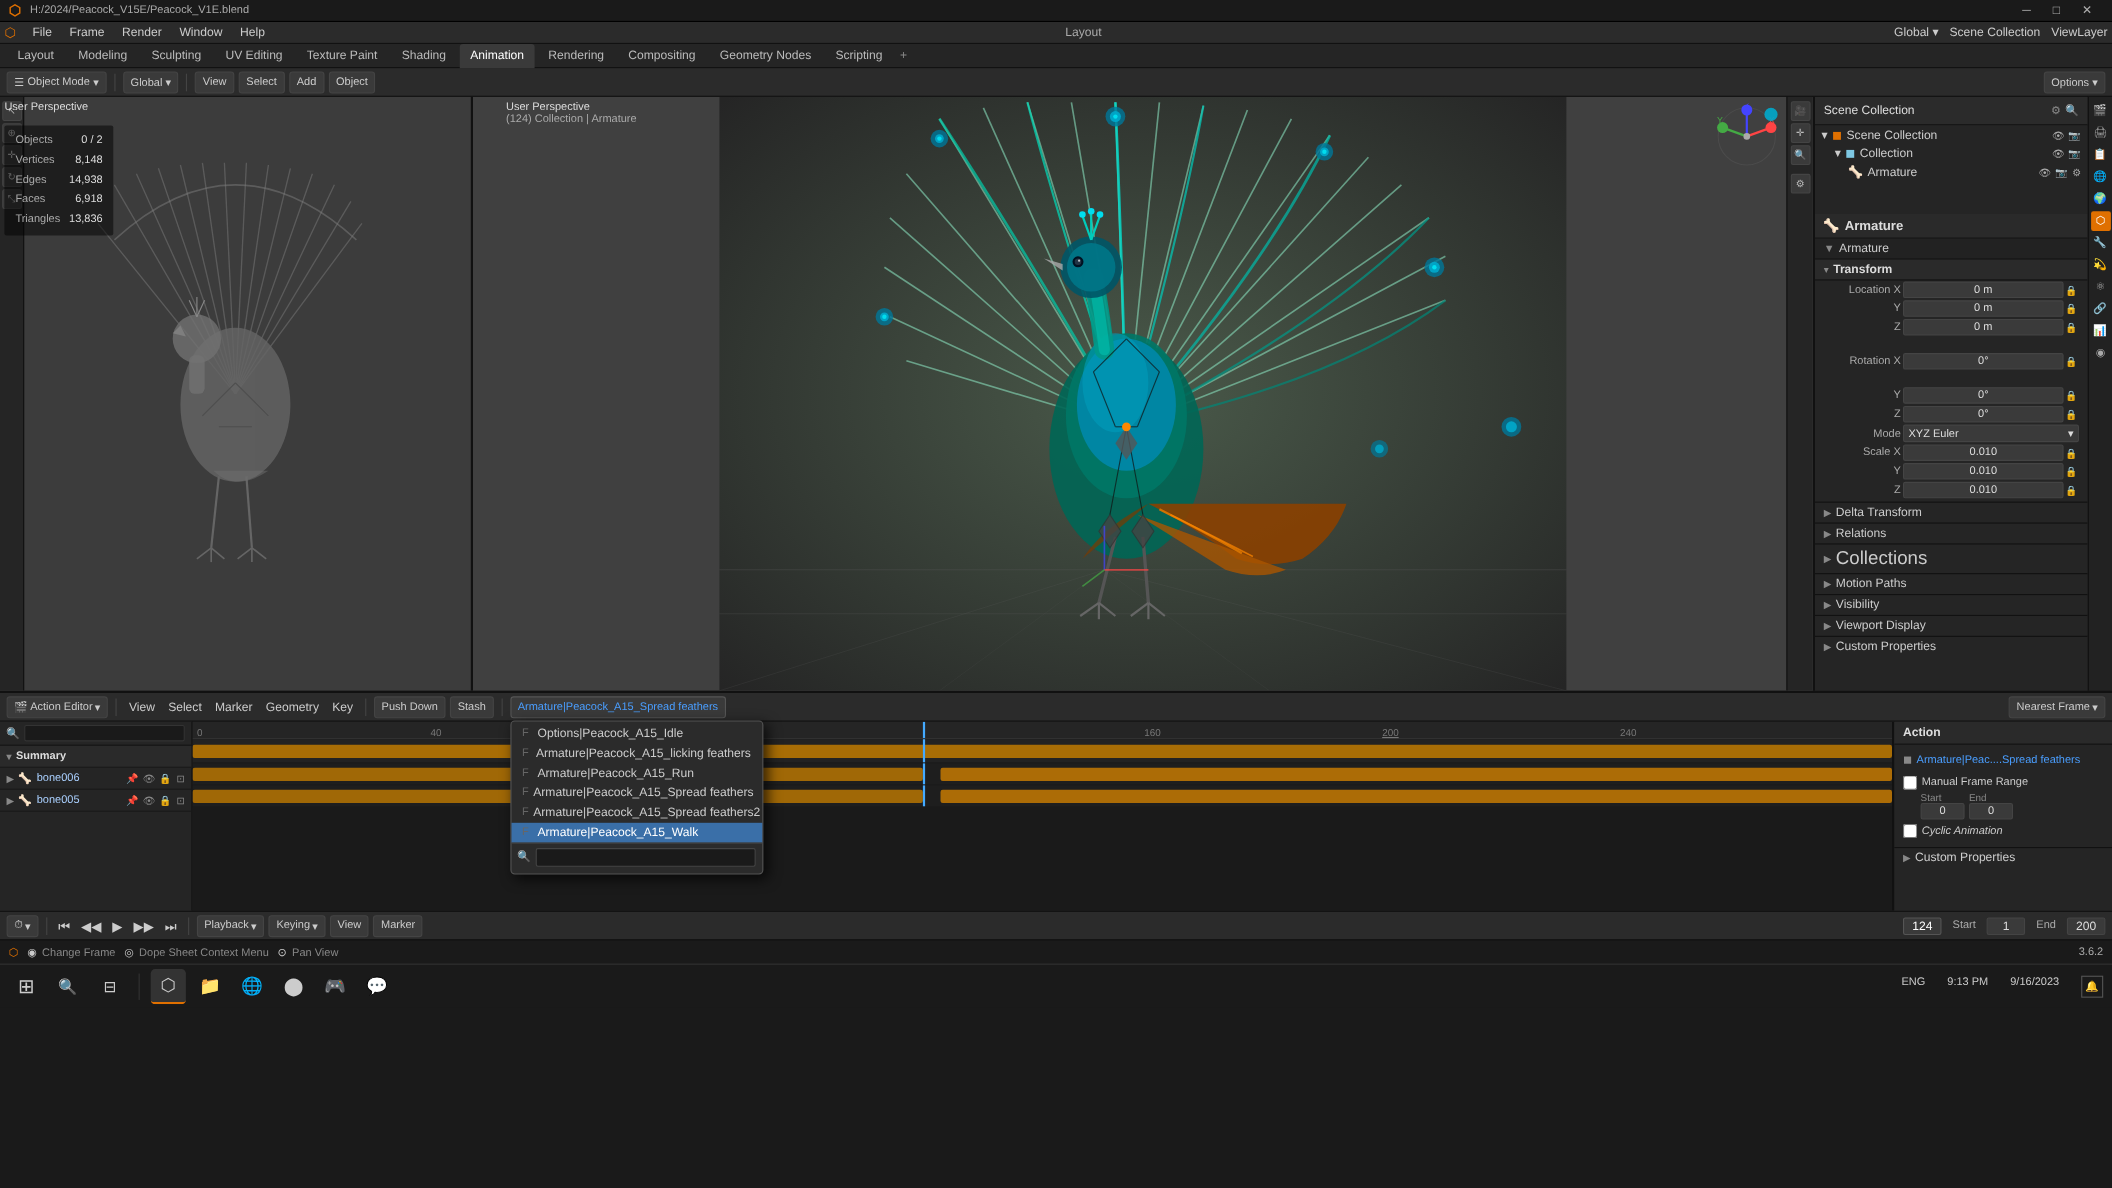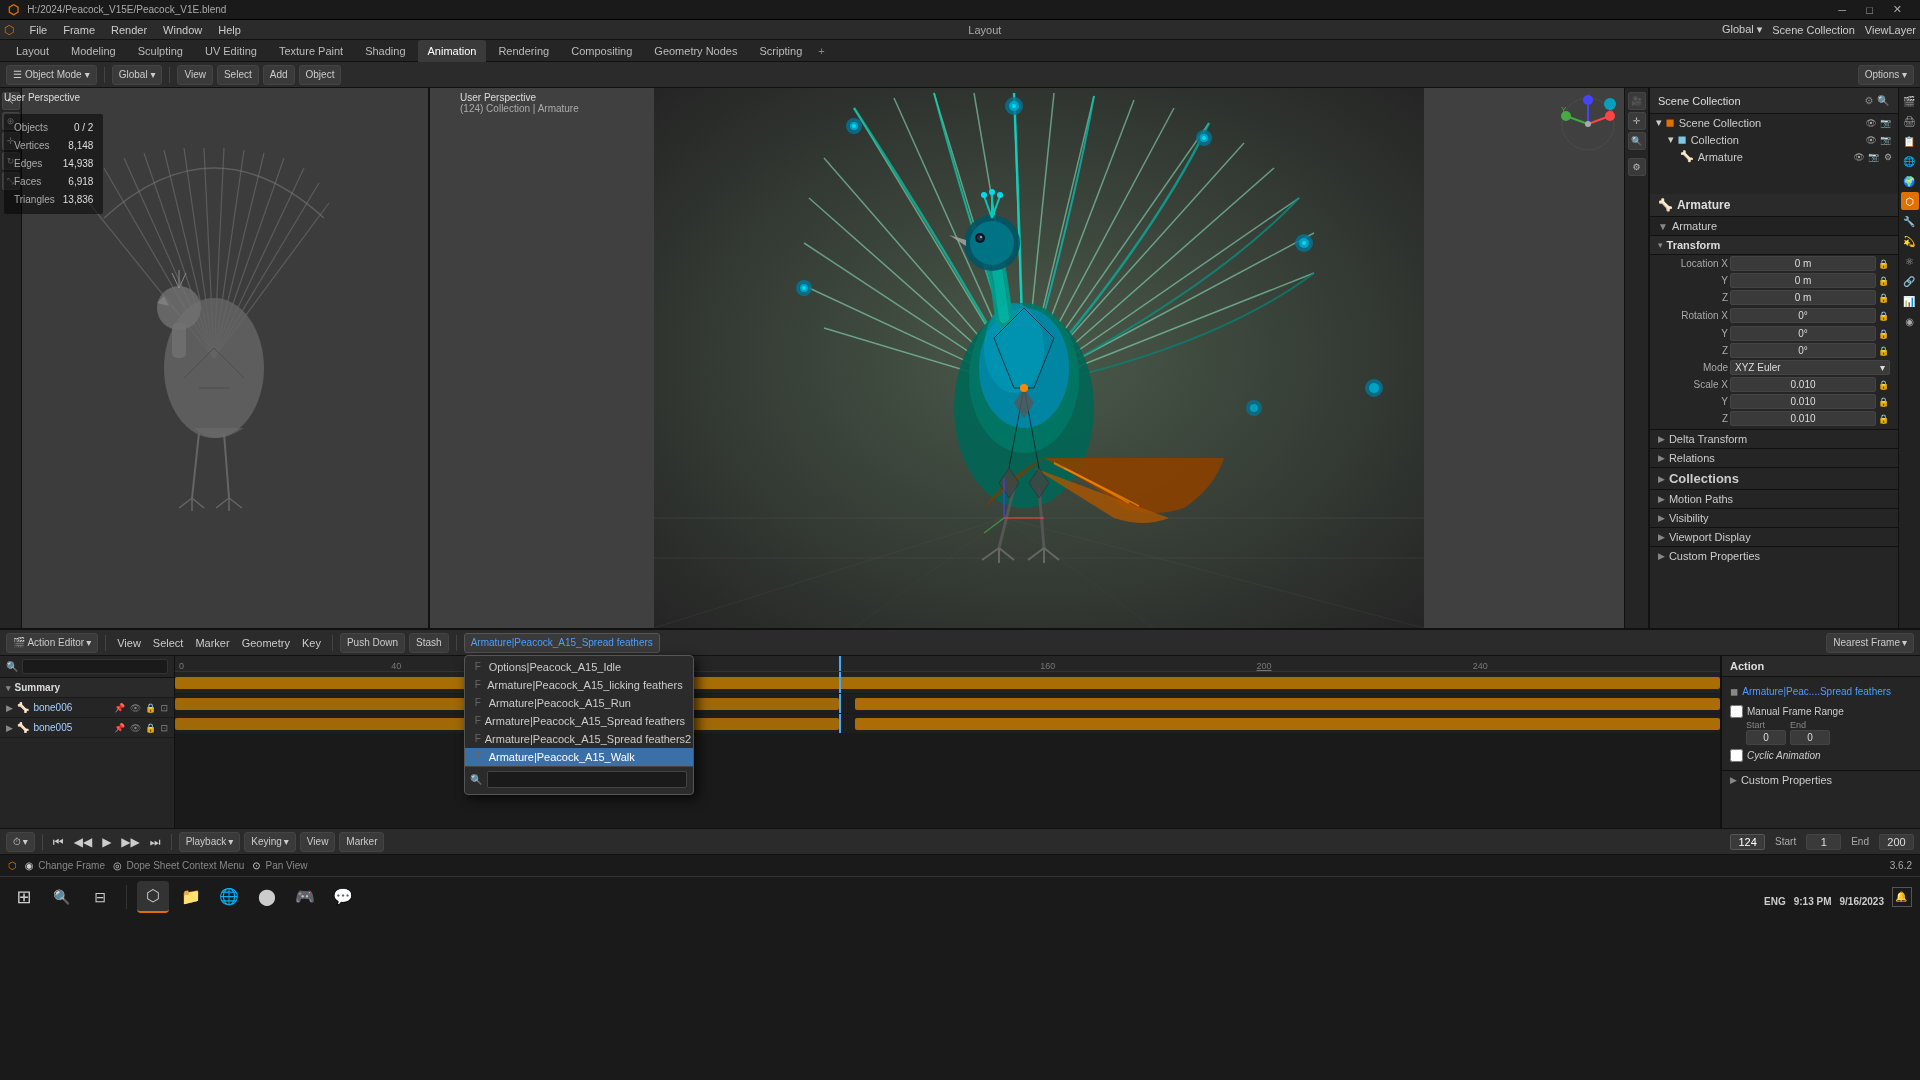--- a/index.html
+++ b/index.html
@@ -230,25 +230,24 @@
       justify-content: space-between;
       border-top: 1px solid #333;
     }
     .taskbar-left {
       display: flex;
       align-items: center;
       gap: 6px;
     }
     .taskbar-right {
       display: flex;
-      align-items: flex-end;
-      gap: 8px;
+      align-items: flex-start;
+      gap: 20px;
       font-size: 10px;
       color: #ccc;
-      font-weight: bold;
     }
     .taskbar-icon {
       width: 32px;
       height: 32px;
       display: flex;
       align-items: center;
       justify-content: center;
       border-radius: 4px;
       cursor: pointer;
       font-size: 16px;
@@ -694,21 +693,21 @@
           <span style="width:70px;font-size:10px;color:#aaa;text-align:right;">Y</span>
           <div style="flex:1;background:#3a3a3a;border:1px solid #444;border-radius:2px;padding:1px 4px;font-size:10px;color:#ddd;text-align:center;">0 m</div>
           <span style="width:12px;color:#666;font-size:9px;">🔒</span>
         </div>
         <div style="padding:1px 8px;display:flex;align-items:center;gap:2px;">
           <span style="width:70px;font-size:10px;color:#aaa;text-align:right;">Z</span>
           <div style="flex:1;background:#3a3a3a;border:1px solid #444;border-radius:2px;padding:1px 4px;font-size:10px;color:#ddd;text-align:center;">0 m</div>
           <span style="width:12px;color:#666;font-size:9px;">🔒</span>
         </div>
 
-        <div style="padding:2px 8px;display:flex;align-items:center;gap:2px;">
+        <div style="padding:15px 8px;display:flex;align-items:center;gap:2px;">
           <span style="width:70px;font-size:10px;color:#aaa;text-align:right;">Rotation X</span>
           <div style="flex:1;background:#3a3a3a;border:1px solid #444;border-radius:2px;padding:1px 4px;font-size:10px;color:#ddd;text-align:center;">0°</div>
           <span style="width:12px;color:#666;font-size:9px;">🔒</span>
         </div>
         <div style="padding:1px 8px;display:flex;align-items:center;gap:2px;">
           <span style="width:70px;font-size:10px;color:#aaa;text-align:right;">Y</span>
           <div style="flex:1;background:#3a3a3a;border:1px solid #444;border-radius:2px;padding:1px 4px;font-size:10px;color:#ddd;text-align:center;">0°</div>
           <span style="width:12px;color:#666;font-size:9px;">🔒</span>
         </div>
         <div style="padding:1px 8px;display:flex;align-items:center;gap:2px;">
@@ -745,21 +744,21 @@
       <div style="padding:3px 8px;display:flex;align-items:center;gap:4px;cursor:pointer;border-top:1px solid #111;margin-top:2px;">
         <span style="color:#888;font-size:9px;">▶</span>
         <span style="font-size:11px;color:#ccc;">Delta Transform</span>
       </div>
       <div style="padding:3px 8px;display:flex;align-items:center;gap:4px;cursor:pointer;border-top:1px solid #111;">
         <span style="color:#888;font-size:9px;">▶</span>
         <span style="font-size:11px;color:#ccc;">Relations</span>
       </div>
       <div style="padding:3px 8px;display:flex;align-items:center;gap:4px;cursor:pointer;border-top:1px solid #111;">
         <span style="color:#888;font-size:9px;">▶</span>
-        <span style="font-size:13px;color:#ccc;font-weight:bold;">Collections</span>
+        <span style="font-size:17px;color:#ccc;">Collections</span>
       </div>
       <div style="padding:3px 8px;display:flex;align-items:center;gap:4px;cursor:pointer;border-top:1px solid #111;">
         <span style="color:#888;font-size:9px;">▶</span>
         <span style="font-size:11px;color:#ccc;">Motion Paths</span>
       </div>
       <div style="padding:3px 8px;display:flex;align-items:center;gap:4px;cursor:pointer;border-top:1px solid #111;">
         <span style="color:#888;font-size:9px;">▶</span>
         <span style="font-size:11px;color:#ccc;">Visibility</span>
       </div>
       <div style="padding:3px 8px;display:flex;align-items:center;gap:4px;cursor:pointer;border-top:1px solid #111;">

